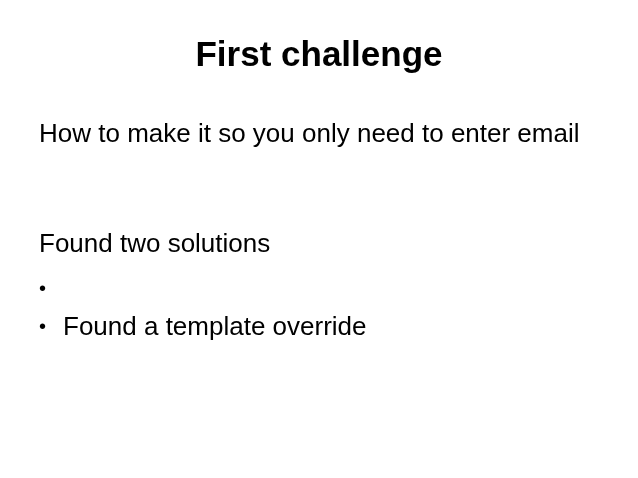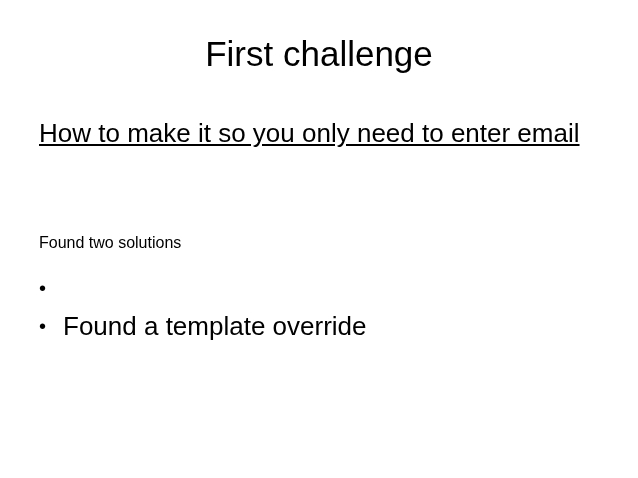--- a/index.html
+++ b/index.html
@@ -18,37 +18,36 @@
   }
   .title {
     position: absolute;
     top: 33px;
     left: 0;
     width: 100%;
     margin: 0;
     text-align: center;
     font-size: 35px;
     line-height: 42px;
-    font-weight: 400;
+    font-weight: 700;
     letter-spacing: 0px;
   }
   .intro {
     position: absolute;
     left: 39px;
     top: 117px;
     font-size: 26px;
     line-height: 32px;
     white-space: nowrap;
-    text-decoration: underline;
   }
   .subheading {
     position: absolute;
     left: 39px;
     top: 227px;
-    font-size: 16px;
+    font-size: 26px;
     line-height: 32px;
     white-space: nowrap;
   }
   .bullets {
     position: absolute;
     left: 39px;
     top: 272px;
     margin: 0;
     padding: 0;
     list-style: none;

